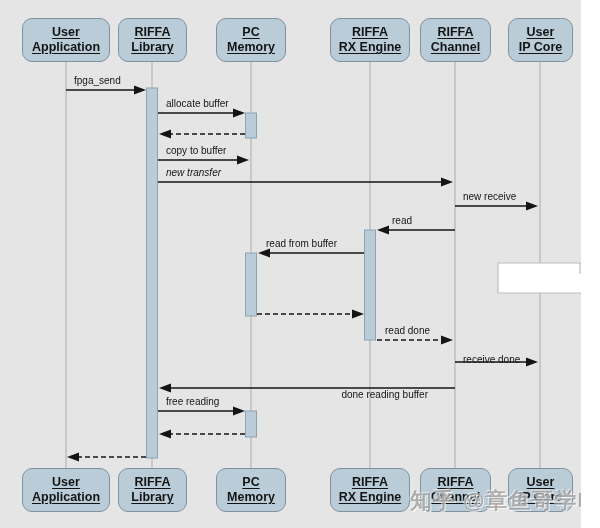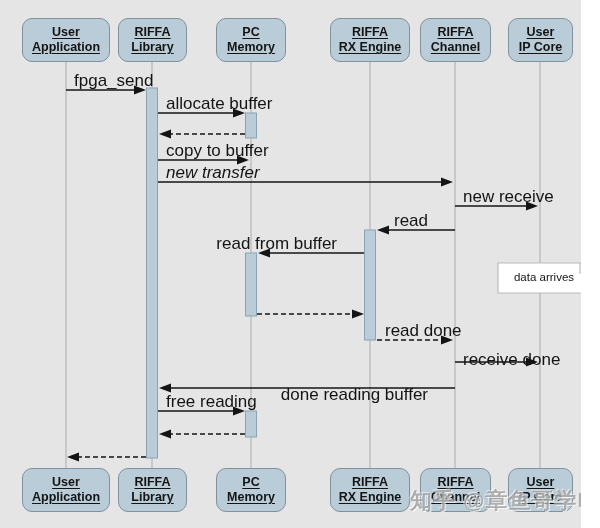--- a/index.html
+++ b/index.html
@@ -28,21 +28,21 @@
     text-align: center;
     line-height: 15px;
   }
   .actor-box span {
     text-decoration: underline;
     text-underline-offset: 2px;
     white-space: nowrap;
   }
   .msg-label {
     position: absolute;
-    font-size: 17px;
+    font-size: 10px;
     color: #141414;
     white-space: nowrap;
     line-height: 13px;
   }
   #note-text {
     position: absolute;
     font-size: 11.5px;
     color: #141414;
     text-align: center;
     line-height: 28px;
@@ -158,22 +158,21 @@
         <span>User</span>
         <span>IP Core</span>
       </div>
     </div>
   <div id="labels-layer">
       <div class="msg-label" style="top: 74px; left: 74px;">fpga_send</div>
       <div class="msg-label" style="top: 97px; left: 166px;">allocate buffer</div>
       <div class="msg-label" style="top: 144px; left: 166px; text-align: right;">copy to buffer</div>
       <div class="msg-label" style="top: 166px; left: 166px; font-style: italic;">new transfer</div>
       <div class="msg-label" style="top: 190px; left: 463px;">new receive</div>
-      <div class="msg-label" style="top: 214px; right: 153px;">read</div>
+      <div class="msg-label" style="top: 214px; right: 169px;">read</div>
       <div class="msg-label" style="top: 237px; right: 244px;">read from buffer</div>
       <div class="msg-label" style="top: 324px; left: 385px;">read done</div>
       <div class="msg-label" style="top: 346px; left: 463px; margin-top: 7px;">receive done</div>
       <div class="msg-label" style="top: 388px; right: 153px;">done reading buffer</div>
       <div class="msg-label" style="top: 395px; left: 166px;">free reading</div>
     </div>
-  <div id="note-text" style="left: 498px; top: 263px; width: 92px; height: 30px;">data arrives</div>
   <div id="watermark" style="left: 410px; top: 486px;">知乎 @章鱼哥学电子</div>
 </div>
 
 </body></html>

